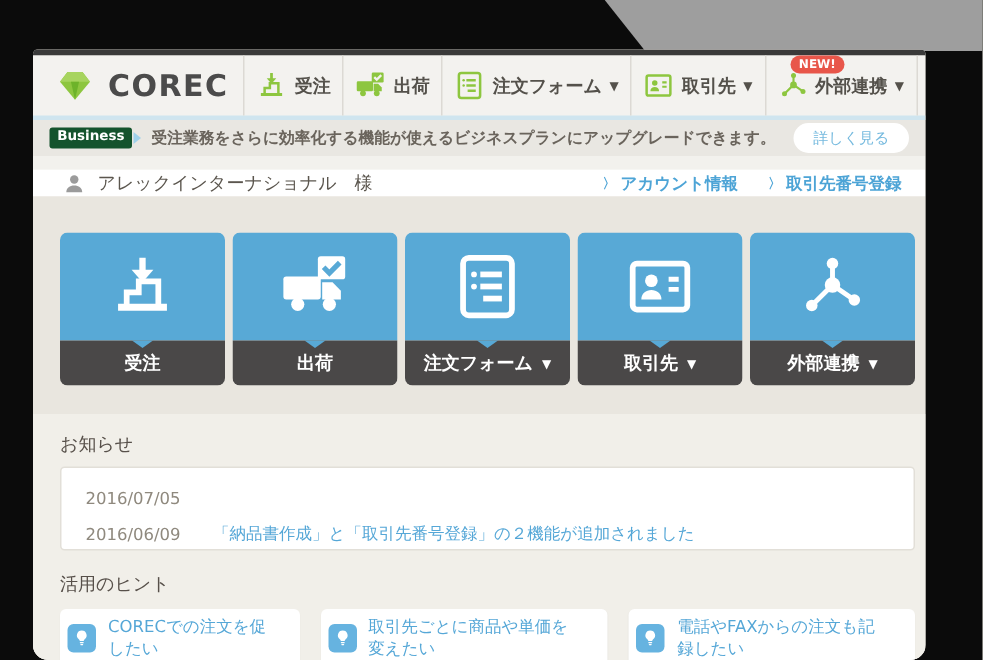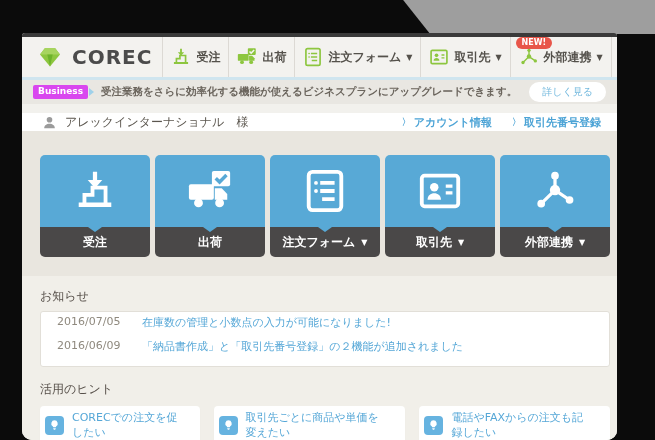--- a/index.html
+++ b/index.html
@@ -20,28 +20,28 @@
     border-bottom:3px solid #cfe5ef;flex:none}
   .logo{display:flex;align-items:center;gap:10px;padding:0 10px 0 16px;width:128px;cursor:pointer}
   .logo-text{font-size:20px;font-weight:bold;color:#4b4b4b;letter-spacing:1px}
   .nav{display:flex;flex:1}
   .nav-item{display:flex;align-items:center;justify-content:center;gap:5px;
     padding:0 8px;border-left:1px solid #dcd9d4;font-size:12px;font-weight:bold;
     color:#54514b;cursor:pointer;position:relative;flex:1;white-space:nowrap}
   .nav-item .caret{font-size:8px;color:#54514b}
   .nav-icon{color:#8dc63f;display:flex;--chk:#f3f2ef}
   .nav-icon svg{width:20px;height:20px}
-  .new-badge{position:absolute;top:0px;left:5px;background:#e8564a;color:#fff;
+  .new-badge{position:absolute;top:0px;left:16px;background:#e8564a;color:#fff;
     font-size:8px;font-weight:bold;padding:1px 6px;border-radius:8px;line-height:1.2}
   .user-item{flex:0 0 50px}
 
   
   .banner{height:24px;background:#e9e7e2;display:flex;align-items:center;justify-content:center;
     font-size:10.5px;font-weight:bold;color:#6a645c;flex:none}
-  .biz-badge{background:#d946ef;color:#fff;font-size:9px;font-weight:bold;
+  .biz-badge{background:#14532d;color:#fff;font-size:9px;font-weight:bold;
     padding:1px 5px;border-radius:2px;line-height:1.3}
   .biz-arrow{width:0;height:0;border-top:4px solid transparent;border-bottom:4px solid transparent;
     border-left:5px solid #9fd1ea;margin:0 7px 0 1px}
   .banner-btn{background:#fff;color:#74b9de;font-size:10px;font-weight:normal;
     padding:3px 13px;border-radius:10px;margin-left:12px;cursor:pointer}
 
   .gap-strip{height:9px;background:#f2f1ed;flex:none}
 
   
   .account{height:18px;background:#fff;display:flex;align-items:center;
@@ -64,21 +64,21 @@
   .tile-bottom{height:30px;background:#4a4848;color:#fff;display:flex;align-items:center;
     justify-content:center;font-size:12px;font-weight:bold;position:relative;gap:6px;flex:none}
   .tile-bottom::before{content:"";position:absolute;top:0;left:50%;transform:translateX(-50%);
     border-left:7px solid transparent;border-right:7px solid transparent;border-top:5px solid #58a9d6}
   .tile-caret{font-size:8px}
 
   
   .lower{flex:1;background:#f1efe9;margin-top:19px;padding:12px 7px 0 18px}
   .section-title{font-size:12px;font-weight:normal;color:#57504a;margin:0 0 6px}
   .news-box{background:#fff;border:1px solid #e2dfd8;border-radius:3px;padding:3px 0;margin-bottom:14px}
-  .news-row{display:flex;align-items:flex-start;height:24px;padding:0 16px;font-size:11px}
+  .news-row{display:flex;align-items:flex-end;height:24px;padding:0 16px;font-size:11px}
   .news-date{color:#8f897e;width:85px;flex:none}
   .news-link{color:#55a7d7;cursor:pointer}
   .hints-row{display:flex;gap:14px;margin-top:8px}
   .hint-card{background:#fff;border-radius:4px;padding:4px 16px 4px 5px;display:flex;
     align-items:center;gap:8px;font-size:11px;color:#55a7d7;cursor:pointer;
     box-shadow:0 1px 1px rgba(0,0,0,0.05)}
   .bulb{width:19px;height:19px;background:#66b3e0;border-radius:4px;display:flex;
     align-items:center;justify-content:center;color:#fff;flex:none}
   .bulb svg{width:13px;height:13px}
 </style>
@@ -299,21 +299,20 @@
           <span class="tile-caret">▼</span>
         </div>
       </div>
     </div>
 
     <div class="lower">
       <h2 class="section-title">お知らせ</h2>
       <div class="news-box">
         <div class="news-row">
           <span class="news-date">2016/07/05</span>
-          <span class="news-link">在庫数の管理と小数点の入力が可能になりました!</span>
         </div>
         <div class="news-row">
           <span class="news-date">2016/06/09</span>
           <span class="news-link">「納品書作成」と「取引先番号登録」の２機能が追加されました</span>
         </div>
       </div>
 
       <h2 class="section-title">活用のヒント</h2>
       <div class="hints-row">
         <div class="hint-card">

